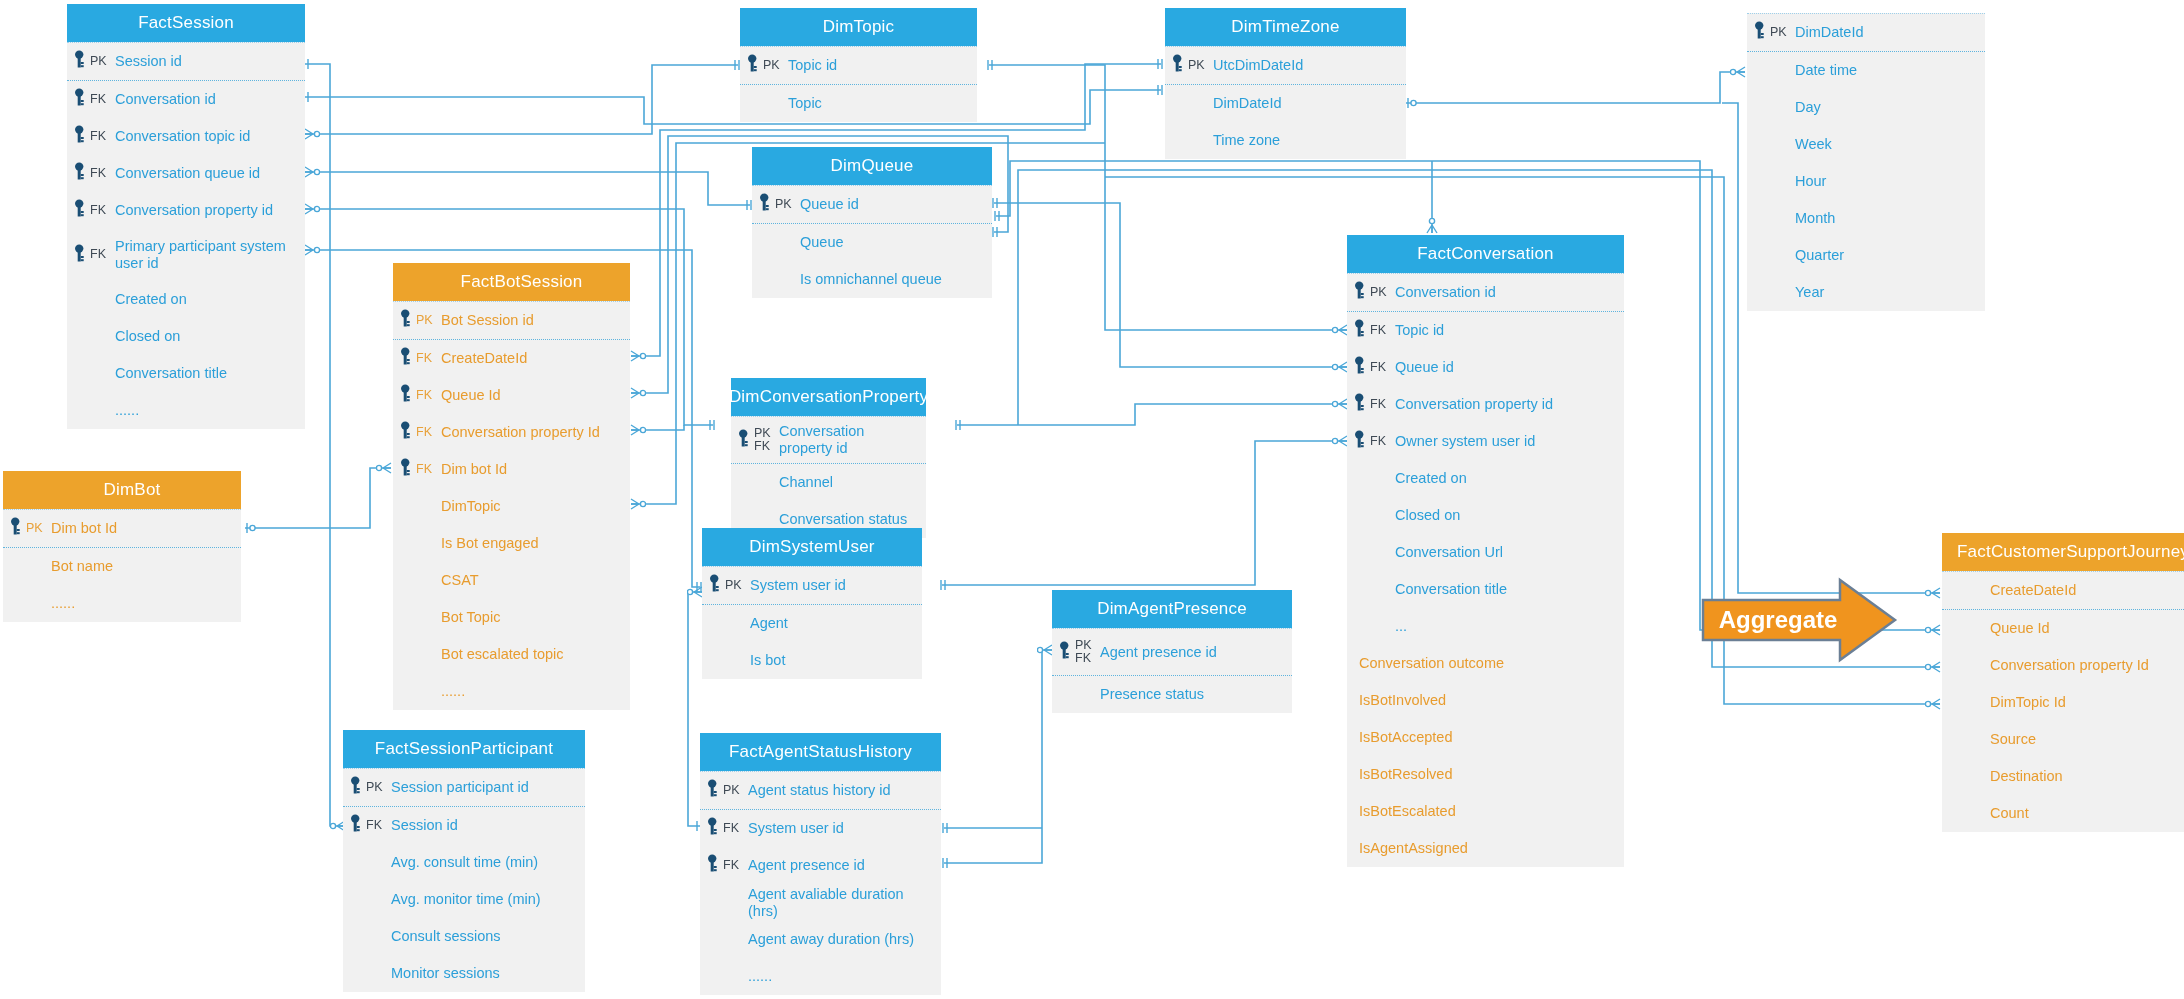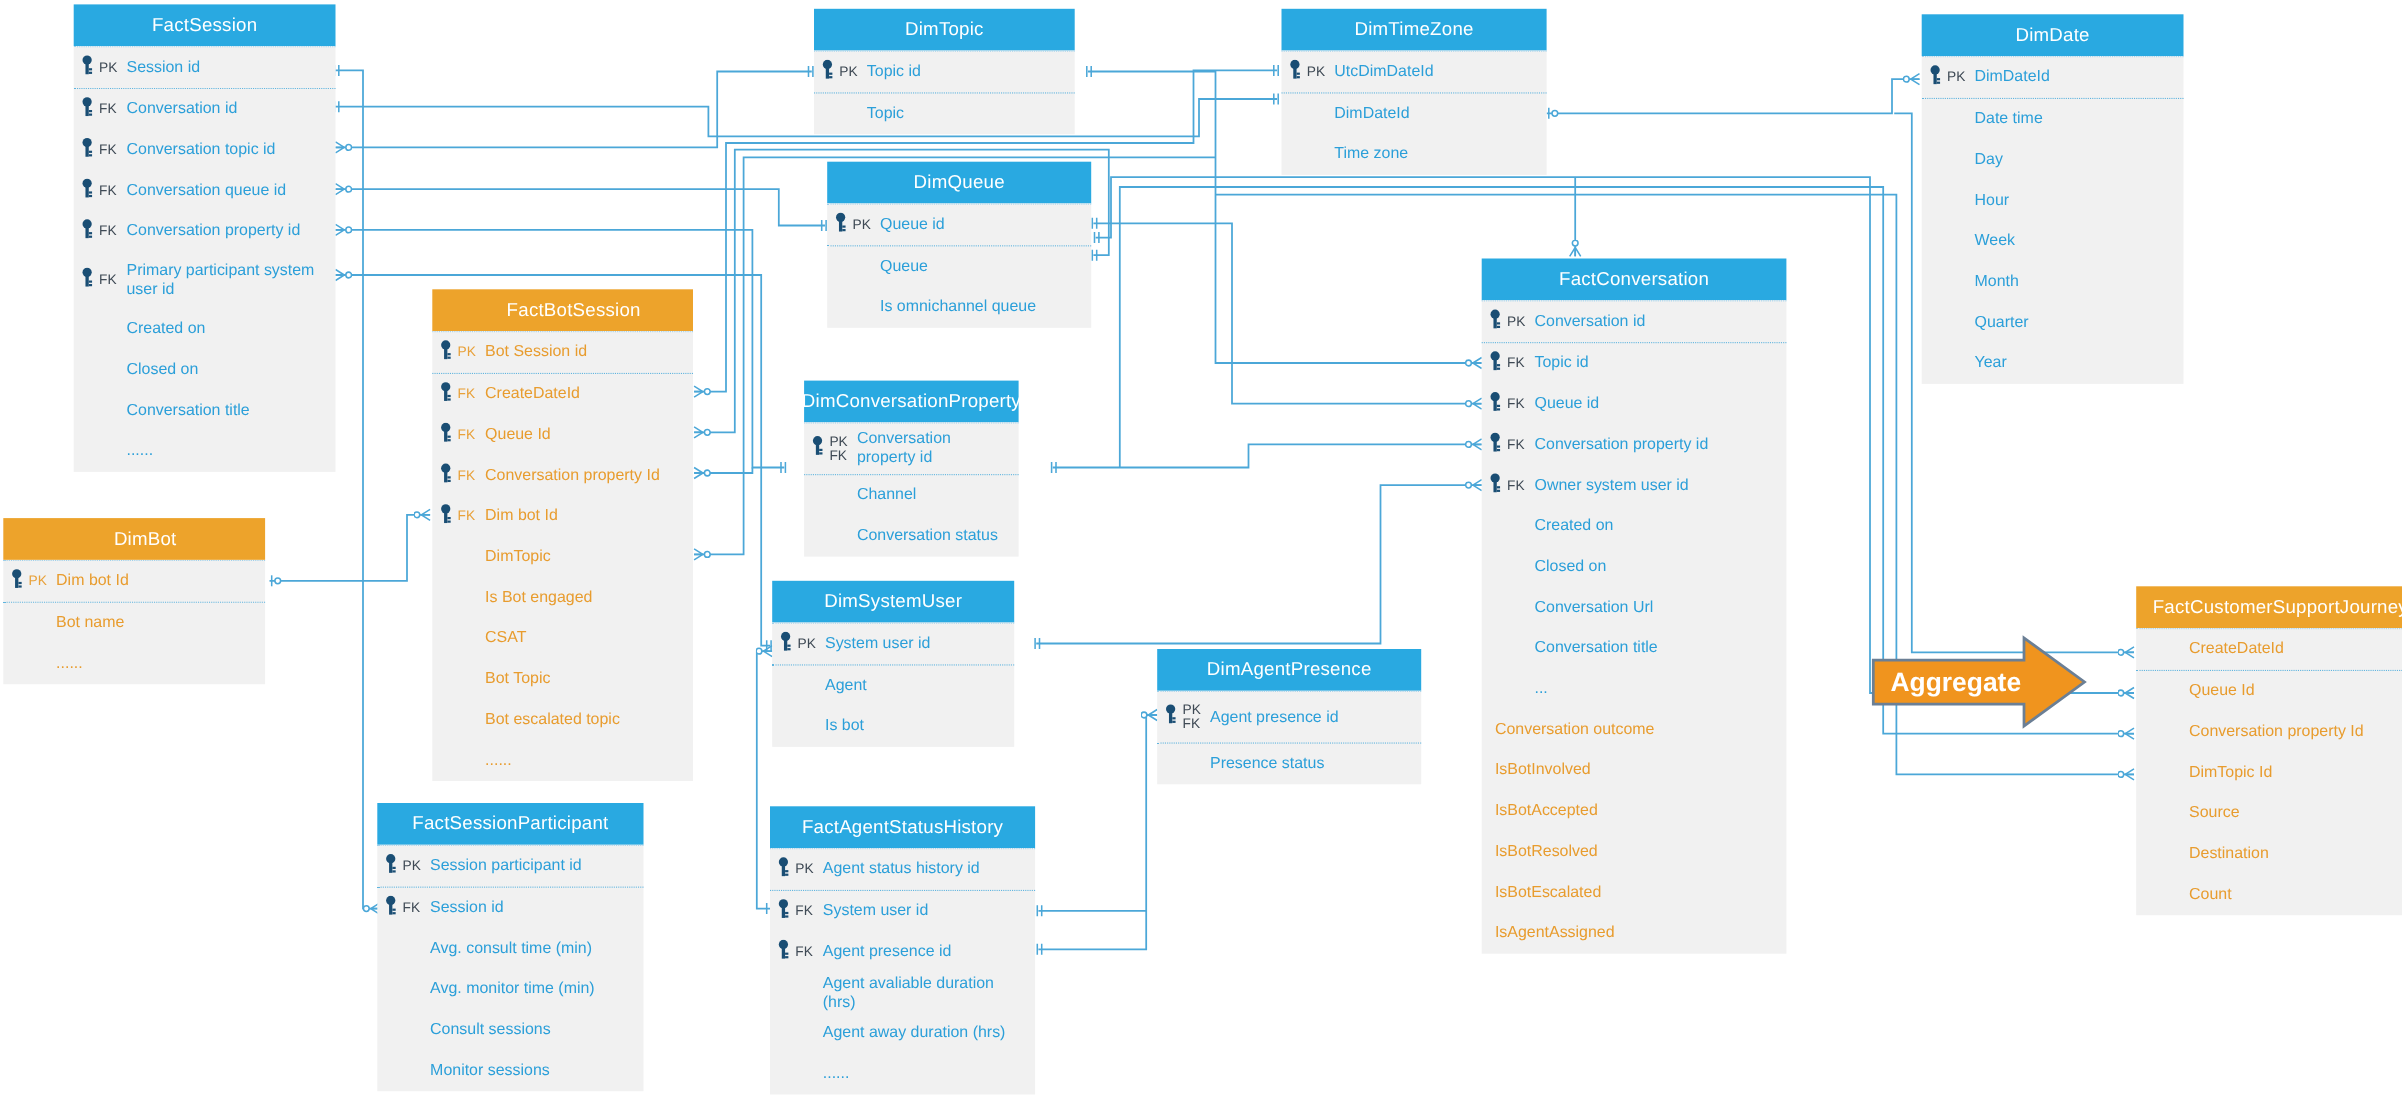--- a/index.html
+++ b/index.html
@@ -22,21 +22,21 @@
   .lbl{margin-left:48px;margin-right:8px;font-size:14.5px;color:#2B9FD9;line-height:1.15;}
   .table.orange .lbl{color:#E89C2E;}
   .row.orow .lbl{color:#E89C2E;margin-left:12px;}
   
   .pos-factsession{left:67px;top:4px;width:238px;}
   .pos-dimbot{left:3px;top:471px;width:238px;}
   .pos-factbotsession{left:393px;top:263px;width:237px;}
   .pos-factsessionparticipant{left:343px;top:730px;width:242px;}
   .pos-dimtopic{left:740px;top:8px;width:237px;}
   .pos-dimqueue{left:752px;top:147px;width:240px;}
-  .pos-dimconversationproperty{left:715px;top:346px;width:195px;padding-left:16px;}
+  .pos-dimconversationproperty{left:715px;top:378px;width:195px;padding-left:16px;}
   .pos-dimsystemuser{left:702px;top:528px;width:220px;}
   .pos-factagentstatushistory{left:700px;top:733px;width:241px;}
   .pos-dimagentpresence{left:1052px;top:590px;width:240px;}
   .pos-dimtimezone{left:1165px;top:8px;width:241px;}
   .pos-factconversation{left:1347px;top:235px;width:277px;}
   .pos-dimdate{left:1747px;top:13px;width:238px;}
   .pos-factcustomersupportjourney{left:1942px;top:533px;width:242px;}
   #aggwrap{position:absolute;left:1700px;top:575px;width:200px;height:90px;z-index:2;}
   #aggwrap text{font-size:24px;font-weight:bold;fill:#ffffff;font-family:"Liberation Sans",sans-serif;}
 </style>
@@ -600,45 +600,44 @@
           </div>
           <div class="row orow">
             <span class="lbl">IsBotEscalated</span>
           </div>
           <div class="row orow">
             <span class="lbl">IsAgentAssigned</span>
           </div>
         </div>
       </div>
       <div class="table blue pos-dimdate">
-        <div class="thead">DimDate</div>
         <div class="tbody">
           <div class="row sep">
             <span class="keywrap">
               <span><svg width="14" height="19" viewBox="0 0 14 19" aria-hidden="true">
                   <circle cx="5.2" cy="4.6" r="4.2" fill="#1A4E74"></circle>
                   <rect x="3.7" y="7.5" width="3" height="10" fill="#1A4E74"></rect>
                   <rect x="6.7" y="12" width="3" height="2" fill="#1A4E74"></rect>
                   <rect x="6.7" y="15.2" width="3" height="2" fill="#1A4E74"></rect>
                 </svg></span>
               <span class="klabel">PK</span>
             </span>
             <span class="lbl">DimDateId</span>
           </div>
           <div class="row">
             <span class="lbl">Date time</span>
           </div>
           <div class="row">
             <span class="lbl">Day</span>
           </div>
           <div class="row">
+            <span class="lbl">Week</span>
+          </div>
+          <div class="row">
             <span class="lbl">Hour</span>
-          </div>
-          <div class="row">
-            <span class="lbl">Week</span>
           </div>
           <div class="row">
             <span class="lbl">Month</span>
           </div>
           <div class="row">
             <span class="lbl">Quarter</span>
           </div>
           <div class="row">
             <span class="lbl">Year</span>
           </div>

